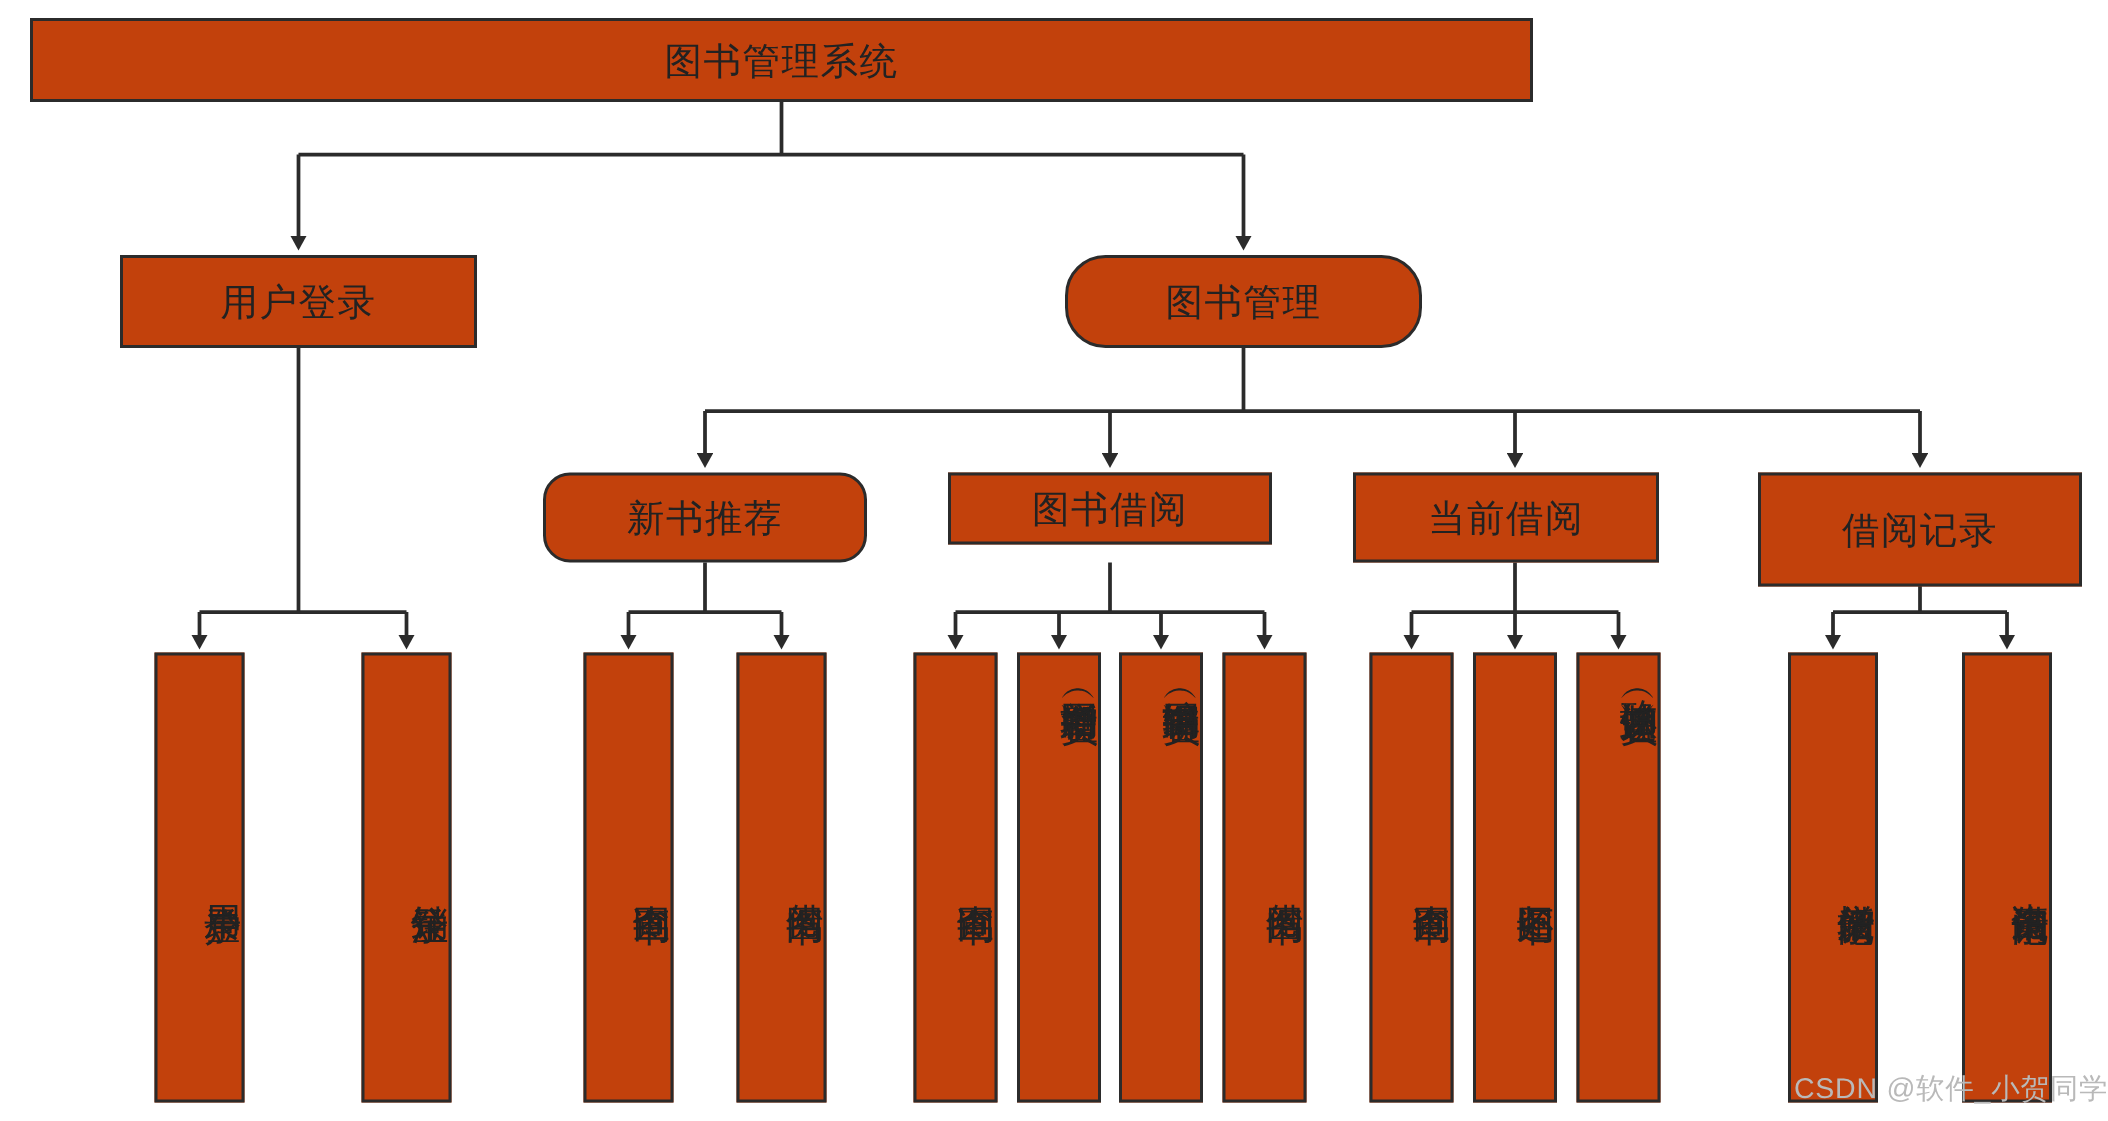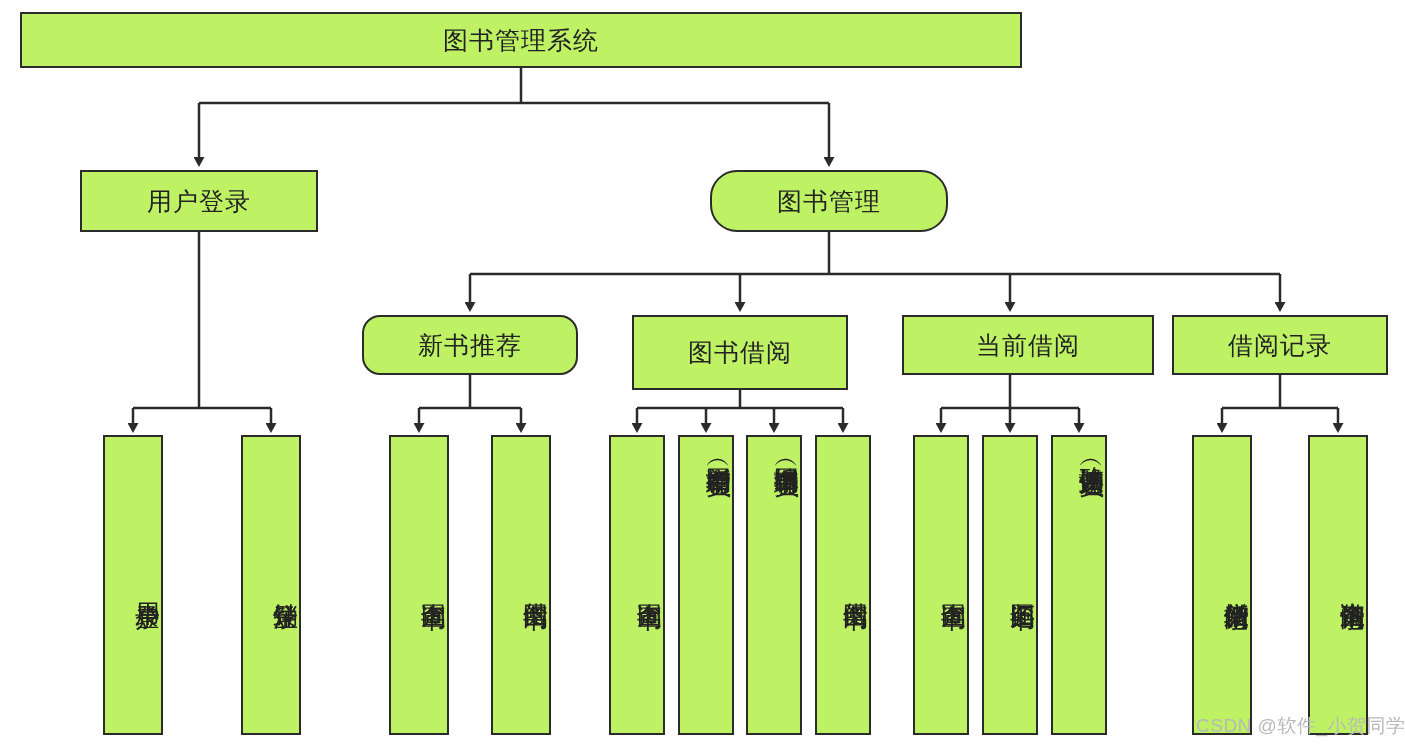--- a/index.html
+++ b/index.html
@@ -8,21 +8,21 @@
     background:#ffffff;
     font-family:"Liberation Sans","DejaVu Sans",sans-serif;
     overflow:hidden;
     position:relative;
   }
   #diagram{position:absolute;left:0;top:0;width:1405px;height:747px;}
   .node{
     position:absolute;
     box-sizing:border-box;
     border:2.5px solid #2b2b2b;
-    background:#bef264;
+    background:#c2410c;
     display:flex;
     align-items:center;
     justify-content:center;
     color:#222222;
   }
   .node.horiz{
     font-size:25px;
     letter-spacing:1px;
   }
   .node.vert{
@@ -116,27 +116,27 @@
   <div class="node horiz" style="left:80px;top:170px;width:238px;height:62px;">
     <span>用户登录</span>
   </div>
   <div class="node horiz" style="left:710px;top:170px;width:238px;height:62px;border-radius:27px;">
     <span>图书管理</span>
   </div>
 
   <div class="node horiz" style="left:362px;top:315px;width:216px;height:60px;border-radius:18px;">
     <span>新书推荐</span>
   </div>
-  <div class="node horiz" style="left:632px;top:315px;width:216px;height:75px;">
+  <div class="node horiz" style="left:632px;top:315px;width:216px;height:48px;">
     <span>图书借阅</span>
   </div>
-  <div class="node horiz" style="left:902px;top:315px;width:252px;height:60px;">
+  <div class="node horiz" style="left:902px;top:315px;width:204px;height:60px;">
     <span>当前借阅</span>
   </div>
-  <div class="node horiz" style="left:1172px;top:315px;width:216px;height:60px;justify-content:center;">
+  <div class="node horiz" style="left:1172px;top:315px;width:216px;height:76px;justify-content:center;">
     <span>借阅记录</span>
   </div>
 
   <div class="node vert" style="left:103px;top:435px;width:60px;height:300px;justify-content:center;">
     <span class="vtext">用户登录</span>
   </div>
   <div class="node vert" style="left:241px;top:435px;width:60px;height:300px;justify-content:center;">
     <span class="vtext">注销登录</span>
   </div>
 

